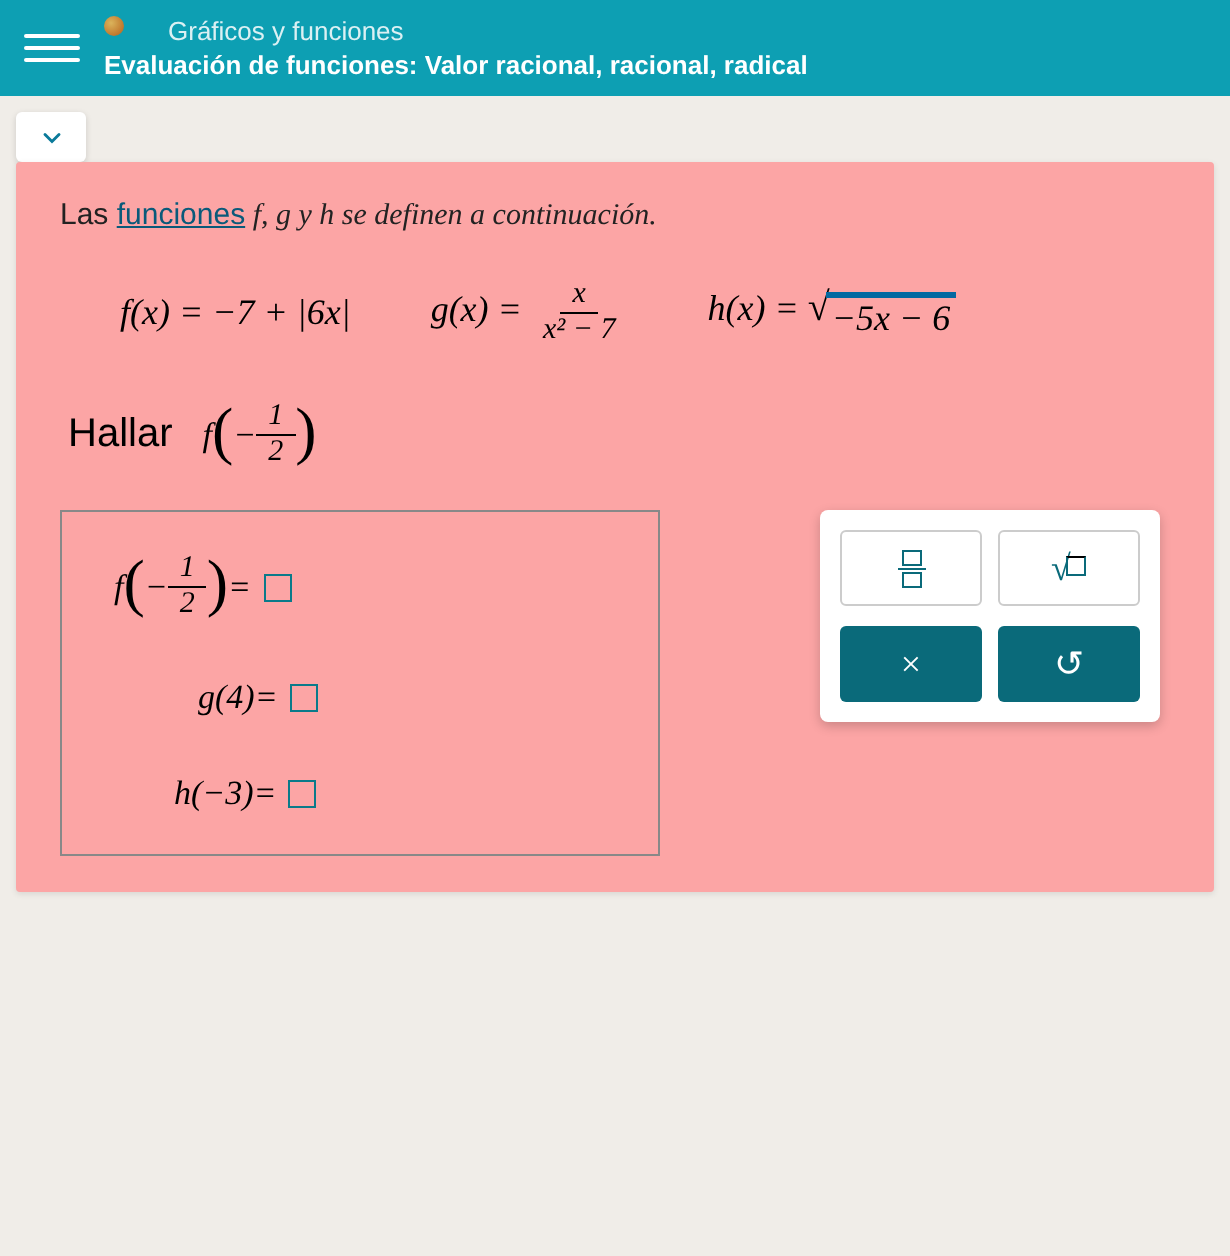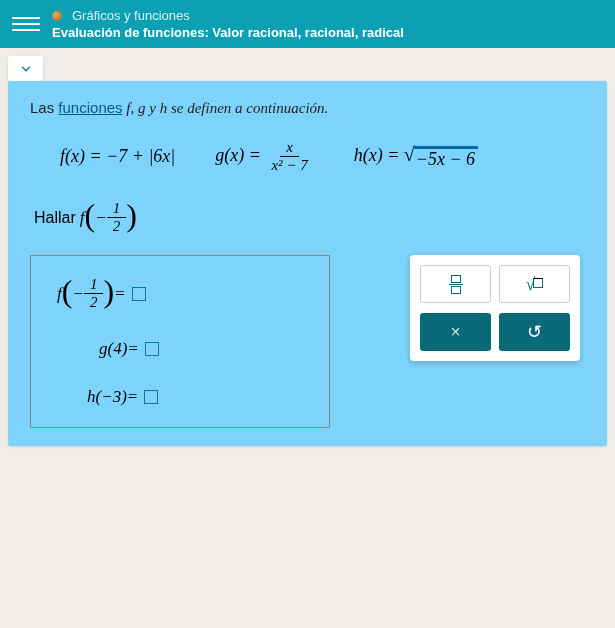--- a/index.html
+++ b/index.html
@@ -1,38 +1,38 @@
 <!DOCTYPE html>
 <html><head>
 <meta charset="utf-8">
 <style>
 * { box-sizing: border-box; margin: 0; padding: 0; }
 body { font-family: Arial, sans-serif; width: 615px; height: 628px; background: #f0ede8; overflow: hidden; }
 .header { background: #0d9fb3; display: flex; align-items: center; padding: 8px 12px; gap: 12px; }
 .menu-btn { width: 28px; height: 28px; display: flex; flex-direction: column; justify-content: center; gap: 4px; cursor: pointer; }
 .menu-btn span { height: 2px; background: #fff; border-radius: 1px; }
 .header-text { color: #fff; font-size: 13px; }
-.header-label { display: flex; align-items: center; gap: 10px; opacity: 0.85; }
+.header-label { display: flex; align-items: flex-start; gap: 22px; opacity: 0.85; }
 .dot { width: 10px; height: 10px; border-radius: 50%; background: radial-gradient(circle at 35% 35%, #ffb84d, #d35400); }
 .header-title { font-weight: bold; margin-top: 2px; }
 .sub-tab { background: #fff; width: 35px; height: 25px; display: flex; align-items: center; justify-content: center; border-radius: 3px; margin-top: 8px; margin-left: 8px; box-shadow: 0 1px 3px rgba(0,0,0,0.15); cursor: pointer; }
 .sub-tab svg { width: 14px; height: 14px; }
-.content { background: #7dd3fc; margin: 0 8px 8px 8px; padding: 18px 22px; border-radius: 2px; box-shadow: 0 1px 3px rgba(0,0,0,0.1); }
+.content { background: #fca5a5; margin: 0 8px 8px 8px; padding: 18px 22px; border-radius: 2px; box-shadow: 0 1px 3px rgba(0,0,0,0.1); }
 .intro { font-size: 15px; color: #222; margin-bottom: 22px; }
 .intro .link { text-decoration: underline; color: #0a5a7a; }
 .equations { display: flex; gap: 40px; font-family: 'Times New Roman', serif; font-size: 18px; font-style: italic; margin-bottom: 26px; margin-left: 30px; align-items: center; }
 .equations .eq { white-space: nowrap; }
 .frac { display: inline-flex; flex-direction: column; align-items: center; vertical-align: middle; font-size: 15px; }
 .frac .top { border-bottom: 1px solid #000; padding: 0 6px; }
 .frac .bot { padding: 0 6px; }
 .sqrt { display: inline-flex; align-items: flex-start; }
 .sqrt-sym { font-size: 20px; font-style: normal; }
 .sqrt-content { border-top: 3px solid #0369a1; padding: 0 3px; margin-left: -2px; margin-top: 3px; }
 .hallar { font-family: 'Times New Roman', serif; font-size: 17px; font-style: italic; margin-bottom: 20px; margin-left: 4px; display: flex; align-items: center; }
-.hallar .lbl { font-style: normal; font-family: Arial; font-size: 16px; margin-right: 4px; }
+.hallar .lbl { font-style: normal; font-family: Arial; font-size: 20px; margin-right: 15px; }
 .paren-big { font-size: 32px; line-height: 0.6; font-style: normal; position: relative; top: -2px; }
 .simplify { font-size: 15px; color: #222; margin-bottom: 18px; }
 .bottom-row { display: flex; gap: 80px; }
 .answer-box { border: 1px solid #888; padding: 20px 26px 20px 26px; font-family: 'Times New Roman', serif; font-style: italic; font-size: 17px; width: 300px; }
 .answer-line { display: flex; align-items: center; margin-bottom: 28px; }
 .answer-line:last-child { margin-bottom: 0; align-items: center; }
 .box-placeholder { display: inline-block; width: 14px; height: 14px; border: 1px solid #0a7a8a; margin-left: 6px; }
 .tool-panel { width: 170px; box-shadow: 0 2px 6px rgba(0,0,0,0.2); border-radius: 4px; padding: 10px; background: #fff; height: fit-content; }
 .tool-row { display: flex; gap: 8px; margin-bottom: 10px; }
 .tool-btn { flex: 1; height: 38px; display: flex; align-items: center; justify-content: center; border: 1px solid #ccc; border-radius: 3px; cursor: pointer; font-family: 'Times New Roman', serif; background: #fff; }

